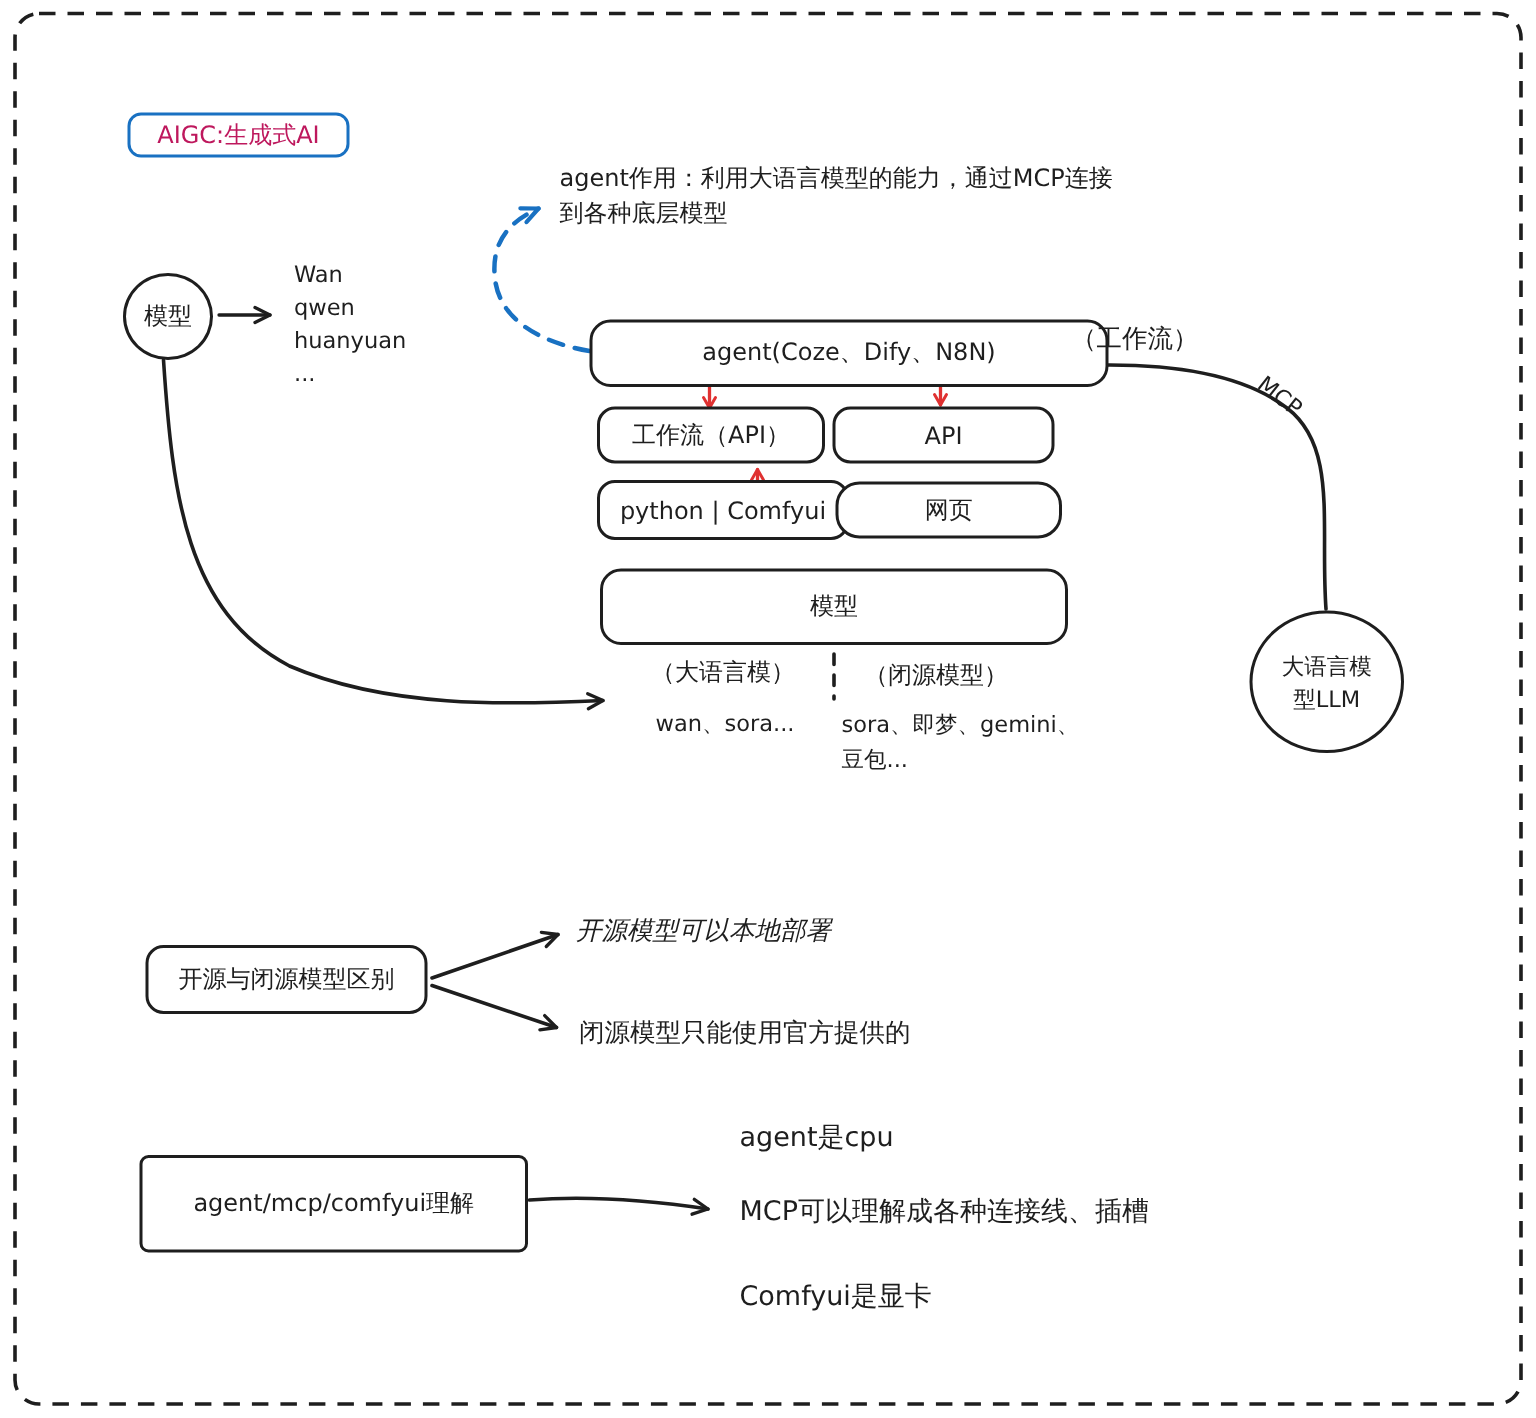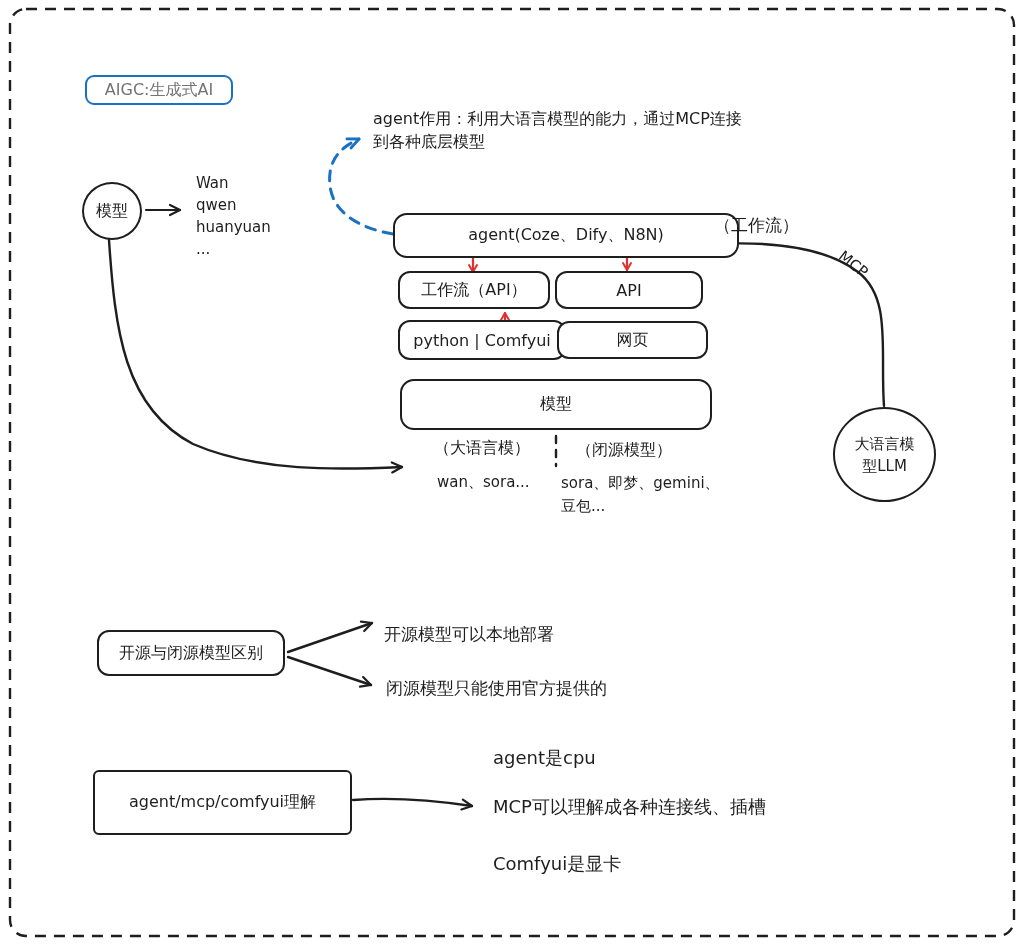--- a/index.html
+++ b/index.html
@@ -20,21 +20,21 @@
     text-align: center;
     background: #ffffff;
   }
   .circle { border-radius: 50%; }
   .txt { white-space: nowrap; }
   .preline { white-space: pre-line; }
   .badge {
     border: 2px solid #1971c2;
     border-radius: 9px;
     display: flex; align-items: center; justify-content: center;
-    color: #737373;
+    color: #be185d;
     background: #ffffff;
   }
   .rot { transform: rotate(38deg); transform-origin: left top; }
   .f15 { font-size: 15px; }
   .f16 { font-size: 16px; }
   .f17 { font-size: 17px; }
   .f18 { font-size: 18px; }
 </style>
 </head>
 <body>
@@ -103,21 +103,21 @@
   </div>
 
   <div class="node box f16" style="left:555px; top:271px; width:148px; height:38px;">
     <span>API</span>
   </div>
 
   <div class="node box f16" style="left:398px; top:320px; width:168px; height:40px;">
     <span>python | Comfyui</span>
   </div>
 
-  <div class="node box f16" style="left:557px; top:321px; width:151px; height:38px;">
+  <div class="node box f16" style="left:557px; top:321px; width:151px; height:38px;border-radius:16px;">
     <span>网页</span>
   </div>
 
   <div class="node box f16" style="left:400px; top:379px; width:312px; height:51px; border-radius:14px; border-width:2.5px;">
     <span>模型</span>
   </div>
 
   <div class="node txt f16" style="left:434px; top:438px;">（大语言模）</div>
   <div class="node txt f16" style="left:576px; top:440px;">（闭源模型）</div>
 
@@ -129,21 +129,21 @@
     <span class="preline">大语言模
 型LLM</span>
   </div>
 
   <div class="node txt rot f15" style="left:846px; top:247px;">MCP</div>
 
   <div class="node box f16" style="left:97px; top:630px; width:188px; height:46px;">
     <span>开源与闭源模型区别</span>
   </div>
 
-  <div class="node txt f17" style="left:384px; top:623px;">开源模型可以本地部署</div>
+  <div class="node txt f17" style="left:384px; top:609px;font-style:italic;">开源模型可以本地部署</div>
   <div class="node txt f17" style="left:386px; top:677px;">闭源模型只能使用官方提供的</div>
 
   <div class="node box f16" style="left:93px; top:770px; width:259px; height:65px; border-radius:6px;">
     <span>agent/mcp/comfyui理解</span>
   </div>
 
   <div class="node txt f18" style="left:493px; top:746px;">agent是cpu</div>
   <div class="node txt f18" style="left:493px; top:795px;">MCP可以理解成各种连接线、插槽</div>
   <div class="node txt f18" style="left:493px; top:852px;">Comfyui是显卡</div>
 

